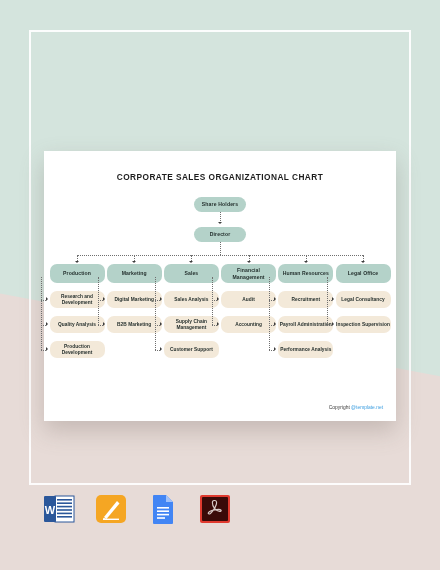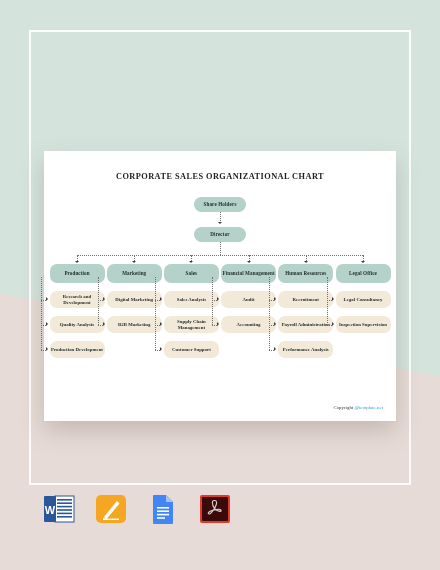--- a/index.html
+++ b/index.html
@@ -15,21 +15,21 @@
     clip-path:polygon(0 51.5%,0 100%,100% 100%,100% 66%);}
   #bg-pink-edge{position:absolute;inset:0;
     background:linear-gradient(to bottom right,rgba(150,140,135,.28),rgba(150,140,135,0) 4px);
     clip-path:polygon(0 51.5%,0 52.6%,100% 67.1%,100% 66%);}
   #frame{position:absolute;left:29px;top:30px;width:382px;height:455px;
     border:2px solid rgba(255,255,255,.92);box-sizing:border-box;}
 
   
   #card{position:absolute;left:44px;top:151px;width:352px;height:270px;
     background:#ffffff;
-    box-shadow:0 10px 22px rgba(120,105,100,.30);font-family:Liberation Serif, serif;}
+    box-shadow:0 10px 22px rgba(120,105,100,.30);}
   #card-title{position:absolute;top:21px;left:0;width:100%;text-align:center;
     font-size:8.3px;font-weight:bold;letter-spacing:.45px;color:#1d1d1d;}
 
   
   #chart{position:absolute;left:0;top:40px;width:352px;height:230px;}
 
   .node{position:absolute;box-sizing:border-box;display:flex;
     align-items:center;justify-content:center;text-align:center;
     font-weight:bold;line-height:1.25;color:#1f2a28;}
   .node-top{background:#b4d2c9;border-radius:11px;font-size:5.1px;letter-spacing:.15px;}

